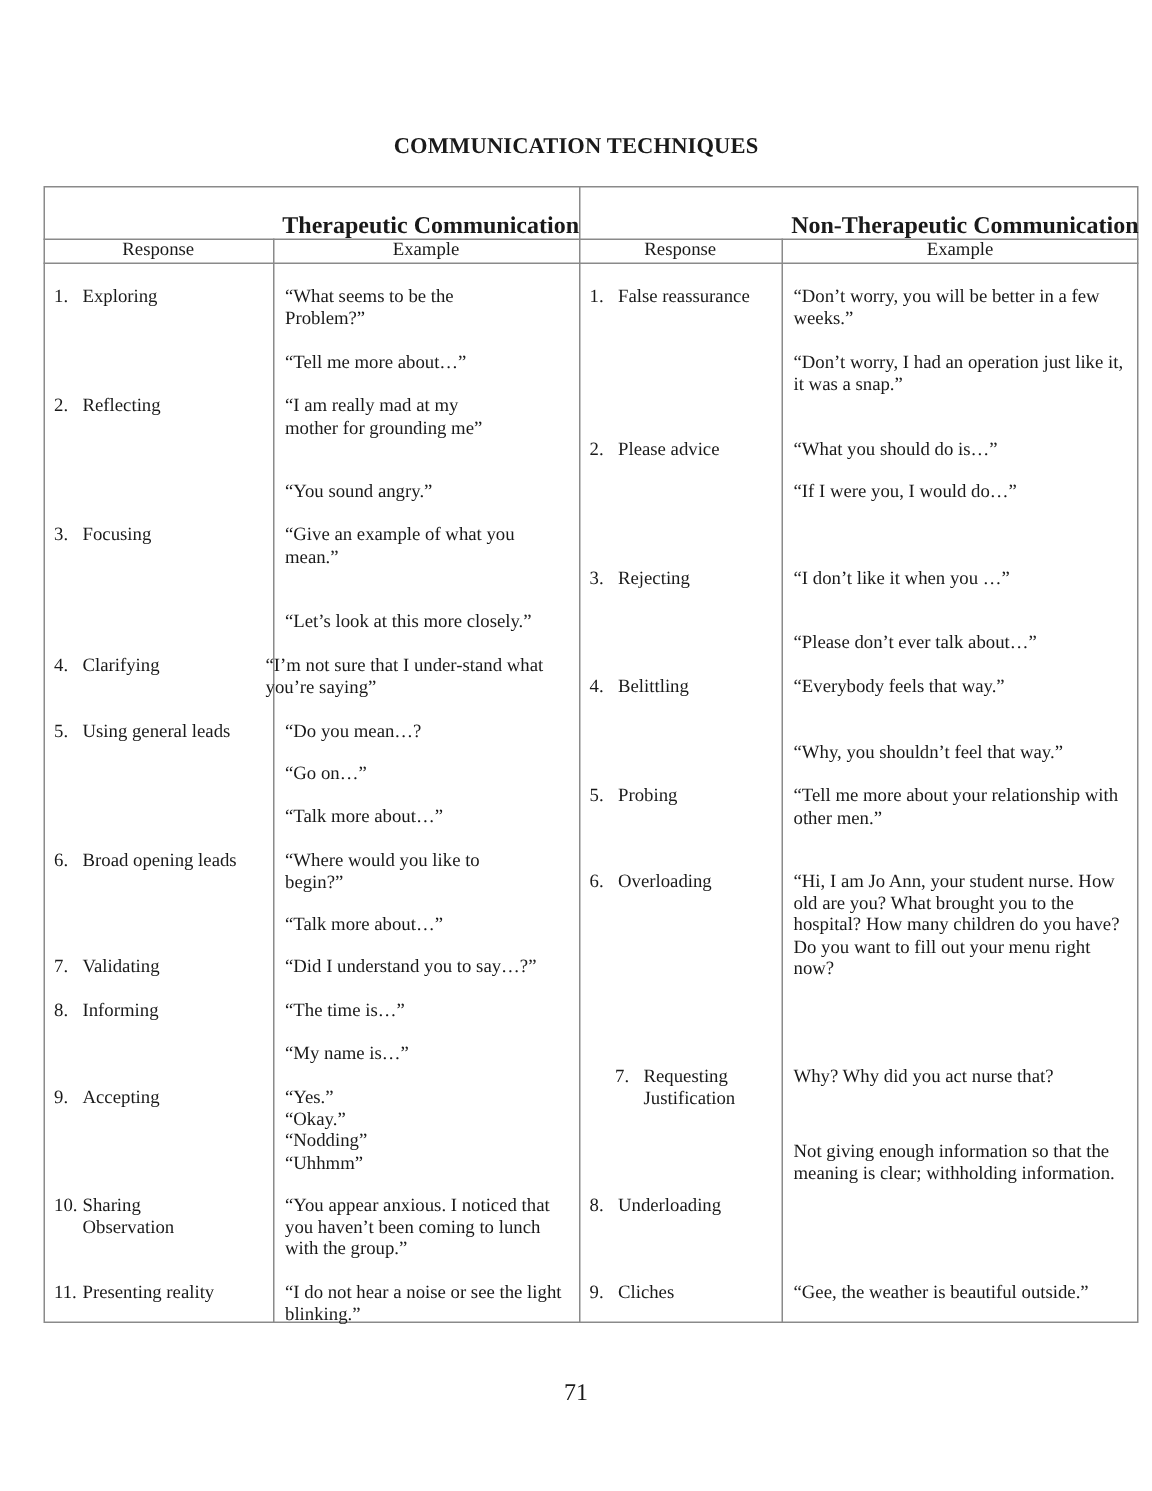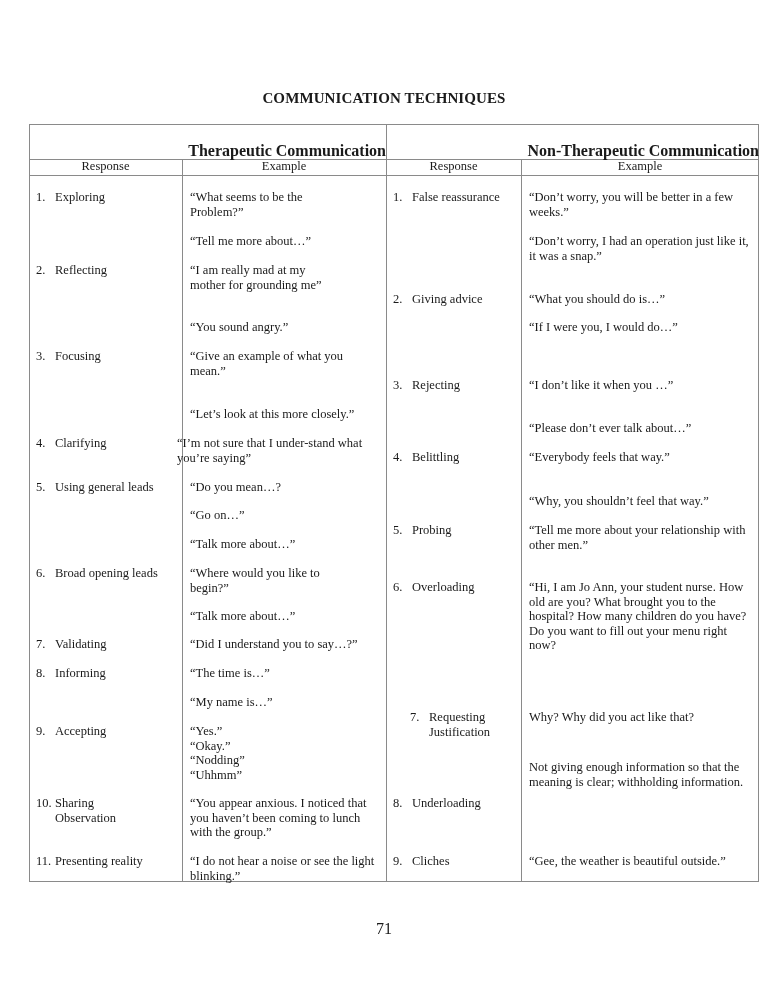--- a/index.html
+++ b/index.html
@@ -80,21 +80,21 @@
 “Nodding”
 “Uhhmm”</div>
     <div class="txt" style="left: 190px; top: 796px; width: 192px;">“You appear anxious.  I noticed that
 you haven’t been coming to lunch
 with the group.”</div>
     <div class="txt" style="left: 190px; top: 854px; width: 192px;">“I do not hear a noise or see the light
 blinking.”</div>
   </div>
 <div id="n-resp">
     <div class="txt resp" style="left: 393px; top: 190px;"><span class="num" style="width: 19px;">1.</span><span class="lbl">False reassurance</span></div>
-    <div class="txt resp" style="left: 393px; top: 292px;"><span class="num" style="width: 19px;">2.</span><span class="lbl">Giving advice</span></div>
+    <div class="txt resp" style="left: 393px; top: 292px;"><span class="num" style="width: 19px;">2.</span><span class="lbl">Please advice</span></div>
     <div class="txt resp" style="left: 393px; top: 378px;"><span class="num" style="width: 19px;">3.</span><span class="lbl">Rejecting</span></div>
     <div class="txt resp" style="left: 393px; top: 450px;"><span class="num" style="width: 19px;">4.</span><span class="lbl">Belittling</span></div>
     <div class="txt resp" style="left: 393px; top: 523px;"><span class="num" style="width: 19px;">5.</span><span class="lbl">Probing</span></div>
     <div class="txt resp" style="left: 393px; top: 580px;"><span class="num" style="width: 19px;">6.</span><span class="lbl">Overloading</span></div>
     <div class="txt resp" style="left: 410px; top: 710px;"><span class="num" style="width: 19px;">7.</span><span class="lbl">Requesting
  Justification</span></div>
     <div class="txt resp" style="left: 393px; top: 796px;"><span class="num" style="width: 19px;">8.</span><span class="lbl">Underloading</span></div>
     <div class="txt resp" style="left: 393px; top: 854px;"><span class="num" style="width: 19px;">9.</span><span class="lbl">Cliches</span></div>
   </div>
 <div id="n-ex">
@@ -108,19 +108,19 @@
     <div class="txt" style="left: 529px; top: 421px; width: 228px;">“Please don’t ever talk about…”</div>
     <div class="txt" style="left: 529px; top: 450px; width: 228px;">“Everybody feels that way.”</div>
     <div class="txt" style="left: 529px; top: 494px; width: 228px;">“Why, you shouldn’t feel that way.”</div>
     <div class="txt" style="left: 529px; top: 523px; width: 228px;">“Tell me more about your relationship with
 other men.”</div>
     <div class="txt" style="left: 529px; top: 580px; width: 228px;">“Hi, I am Jo Ann, your student nurse.  How
 old  are you? What brought you to the
 hospital? How many children do you have?
 Do you want to fill out your menu right
 now?</div>
-    <div class="txt" style="left: 529px; top: 710px; width: 228px;">Why? Why did you act like that?</div>
+    <div class="txt" style="left: 529px; top: 710px; width: 228px;">Why? Why did you act nurse that?</div>
     <div class="txt" style="left: 529px; top: 760px; width: 228px;">Not giving enough information so that the
 meaning is clear; withholding information.</div>
     <div class="txt" style="left: 529px; top: 854px; width: 228px;">“Gee, the weather is beautiful outside.”</div>
   </div>
 
 <div class="page-num">71</div>
 
 </body></html>

